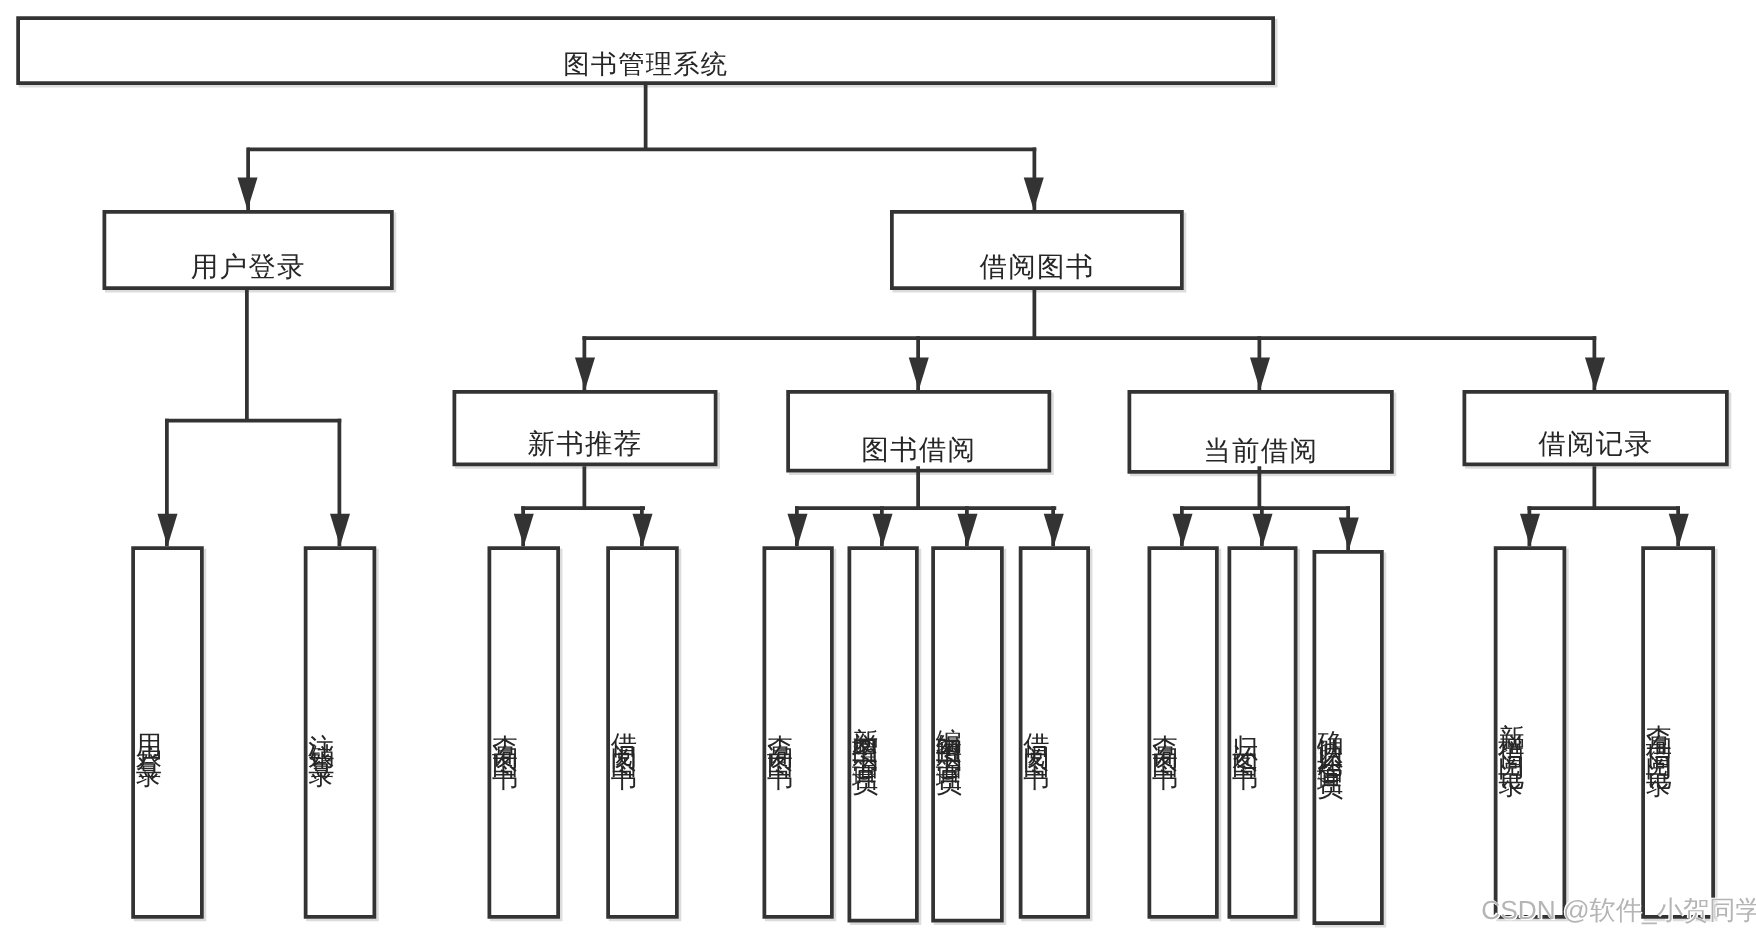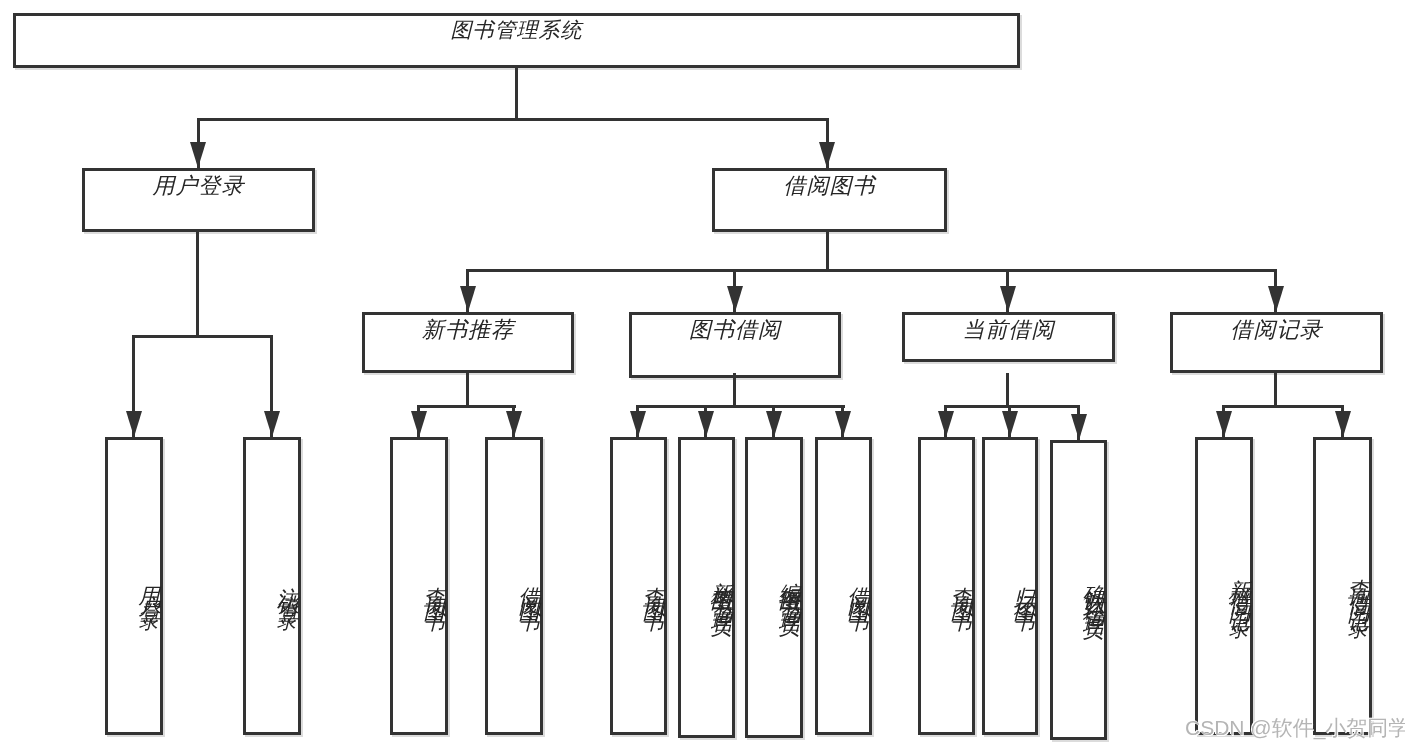--- a/index.html
+++ b/index.html
@@ -2,23 +2,22 @@
 <html><head>
 <meta charset="utf-8">
 <style>
   html,body{margin:0;padding:0;background:#ffffff;}
   .canvas{
     position:relative;width:1405px;height:747px;background:#ffffff;overflow:hidden;
     font-family:"Liberation Sans",sans-serif;color:#262626;
   }
   .box{
     position:absolute;box-sizing:border-box;border:3px solid #333333;background:#ffffff;
-    display:flex;align-items:flex-start;justify-content:center;
+    display:flex;align-items:flex-end;justify-content:center;
     box-shadow:2px 2px 0 rgba(130,130,130,0.28);
-    font-style:italic;
   }
   .hbox{font-size:22px;letter-spacing:1px;}
   .root{font-size:21px;}
   .leaf{
     writing-mode:vertical-rl;text-orientation:mixed;
     font-size:21px;letter-spacing:8px;line-height:1;
   }
   .leaf.long{letter-spacing:5px;}
   .vl{position:absolute;width:3px;background:#333333;}
   .hl{position:absolute;height:3px;background:#333333;}
@@ -47,21 +46,21 @@
   <div class="box hbox" style="left:712px;top:168px;width:235px;height:64px;">
     <span>借阅图书</span>
   </div>
 
   <div class="box hbox" style="left:362px;top:312px;width:212px;height:61px;">
     <span>新书推荐</span>
   </div>
   <div class="box hbox" style="left:629px;top:312px;width:212px;height:66px;">
     <span>图书借阅</span>
   </div>
-  <div class="box hbox" style="left:902px;top:312px;width:213px;height:50px;">
+  <div class="box hbox" style="left:902px;top:312px;width:213px;height:67px;">
     <span>当前借阅</span>
   </div>
   <div class="box hbox" style="left:1170px;top:312px;width:213px;height:61px;">
     <span>借阅记录</span>
   </div>
 
   <div class="box leaf" style="left:105px;top:437px;width:58px;height:298px;">
     <span>用户登录</span>
   </div>
   <div class="box leaf" style="left:243px;top:437px;width:58px;height:298px;">

